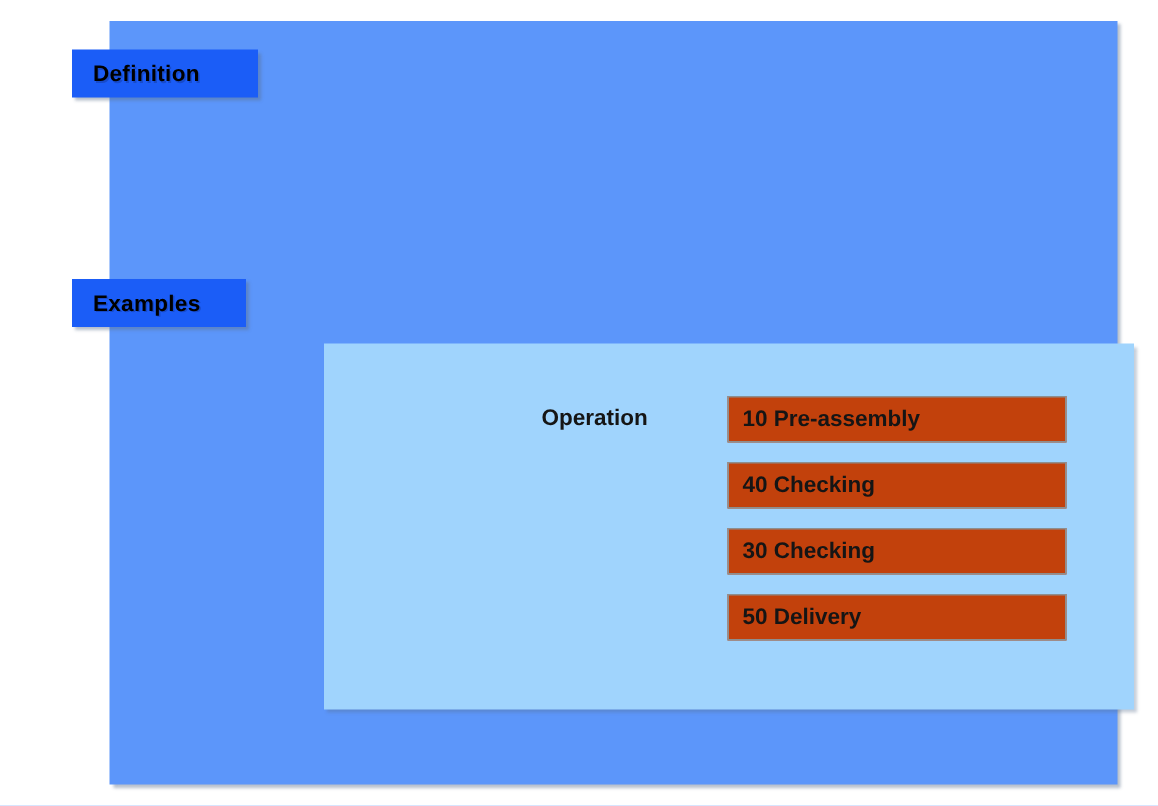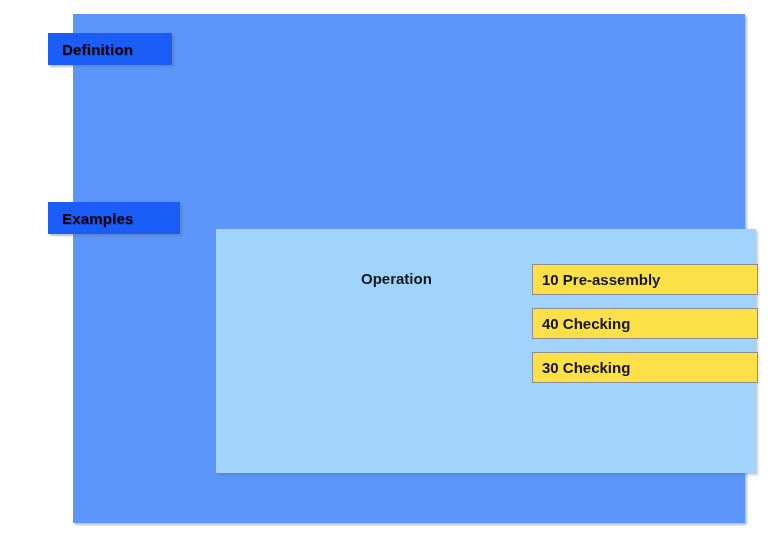--- a/index.html
+++ b/index.html
@@ -43,22 +43,22 @@
     box-sizing: border-box;
   }
   .tab-definition {
     left: 48px;
     top: 33px;
     width: 124px;
     height: 32px;
   }
   .tab-examples {
     left: 48px;
-    top: 202px;
-    width: 132px;
+    top: 186px;
+    width: 116px;
     height: 32px;
     text-align: right;
   }
   .tab span {
     text-shadow: 1px 1px 0 rgba(20, 60, 170, 0.55);
   }
 
   
   .panel {
     position: absolute;
@@ -101,50 +101,50 @@
   }
   .op-list {
     position: absolute;
     left: 269px;
     top: 35px;
     width: 226px;
   }
   .op-box {
     width: 226px;
     height: 31px;
-    background: #fde047;
+    background: #c2410c;
     border: 1px solid #8e8e8e;
     box-sizing: border-box;
     margin-bottom: 13px;
     display: flex;
     align-items: center;
     padding-left: 9px;
     font-size: 15px;
     font-weight: bold;
     color: #151515;
     white-space: nowrap;
-    margin-left: 47px;
   }
   .op-box:last-child {
     margin-bottom: 0;
   }
 </style>
 </head>
 <body>
 
 <div class="outer-frame">
 
 
   <div class="panel panel-examples">
     <div class="operation-label">Operation</div>
 
     <div class="op-list">
       <div class="op-box">10 Pre-assembly</div>
       <div class="op-box">40 Checking</div>
       <div class="op-box">30 Checking</div>
+      <div class="op-box">50 Delivery</div>
     </div>
   </div>
 
 </div>
 
 <div class="tab tab-definition">
   <span>Definition</span>
 </div>
 
 <div class="tab tab-examples">

